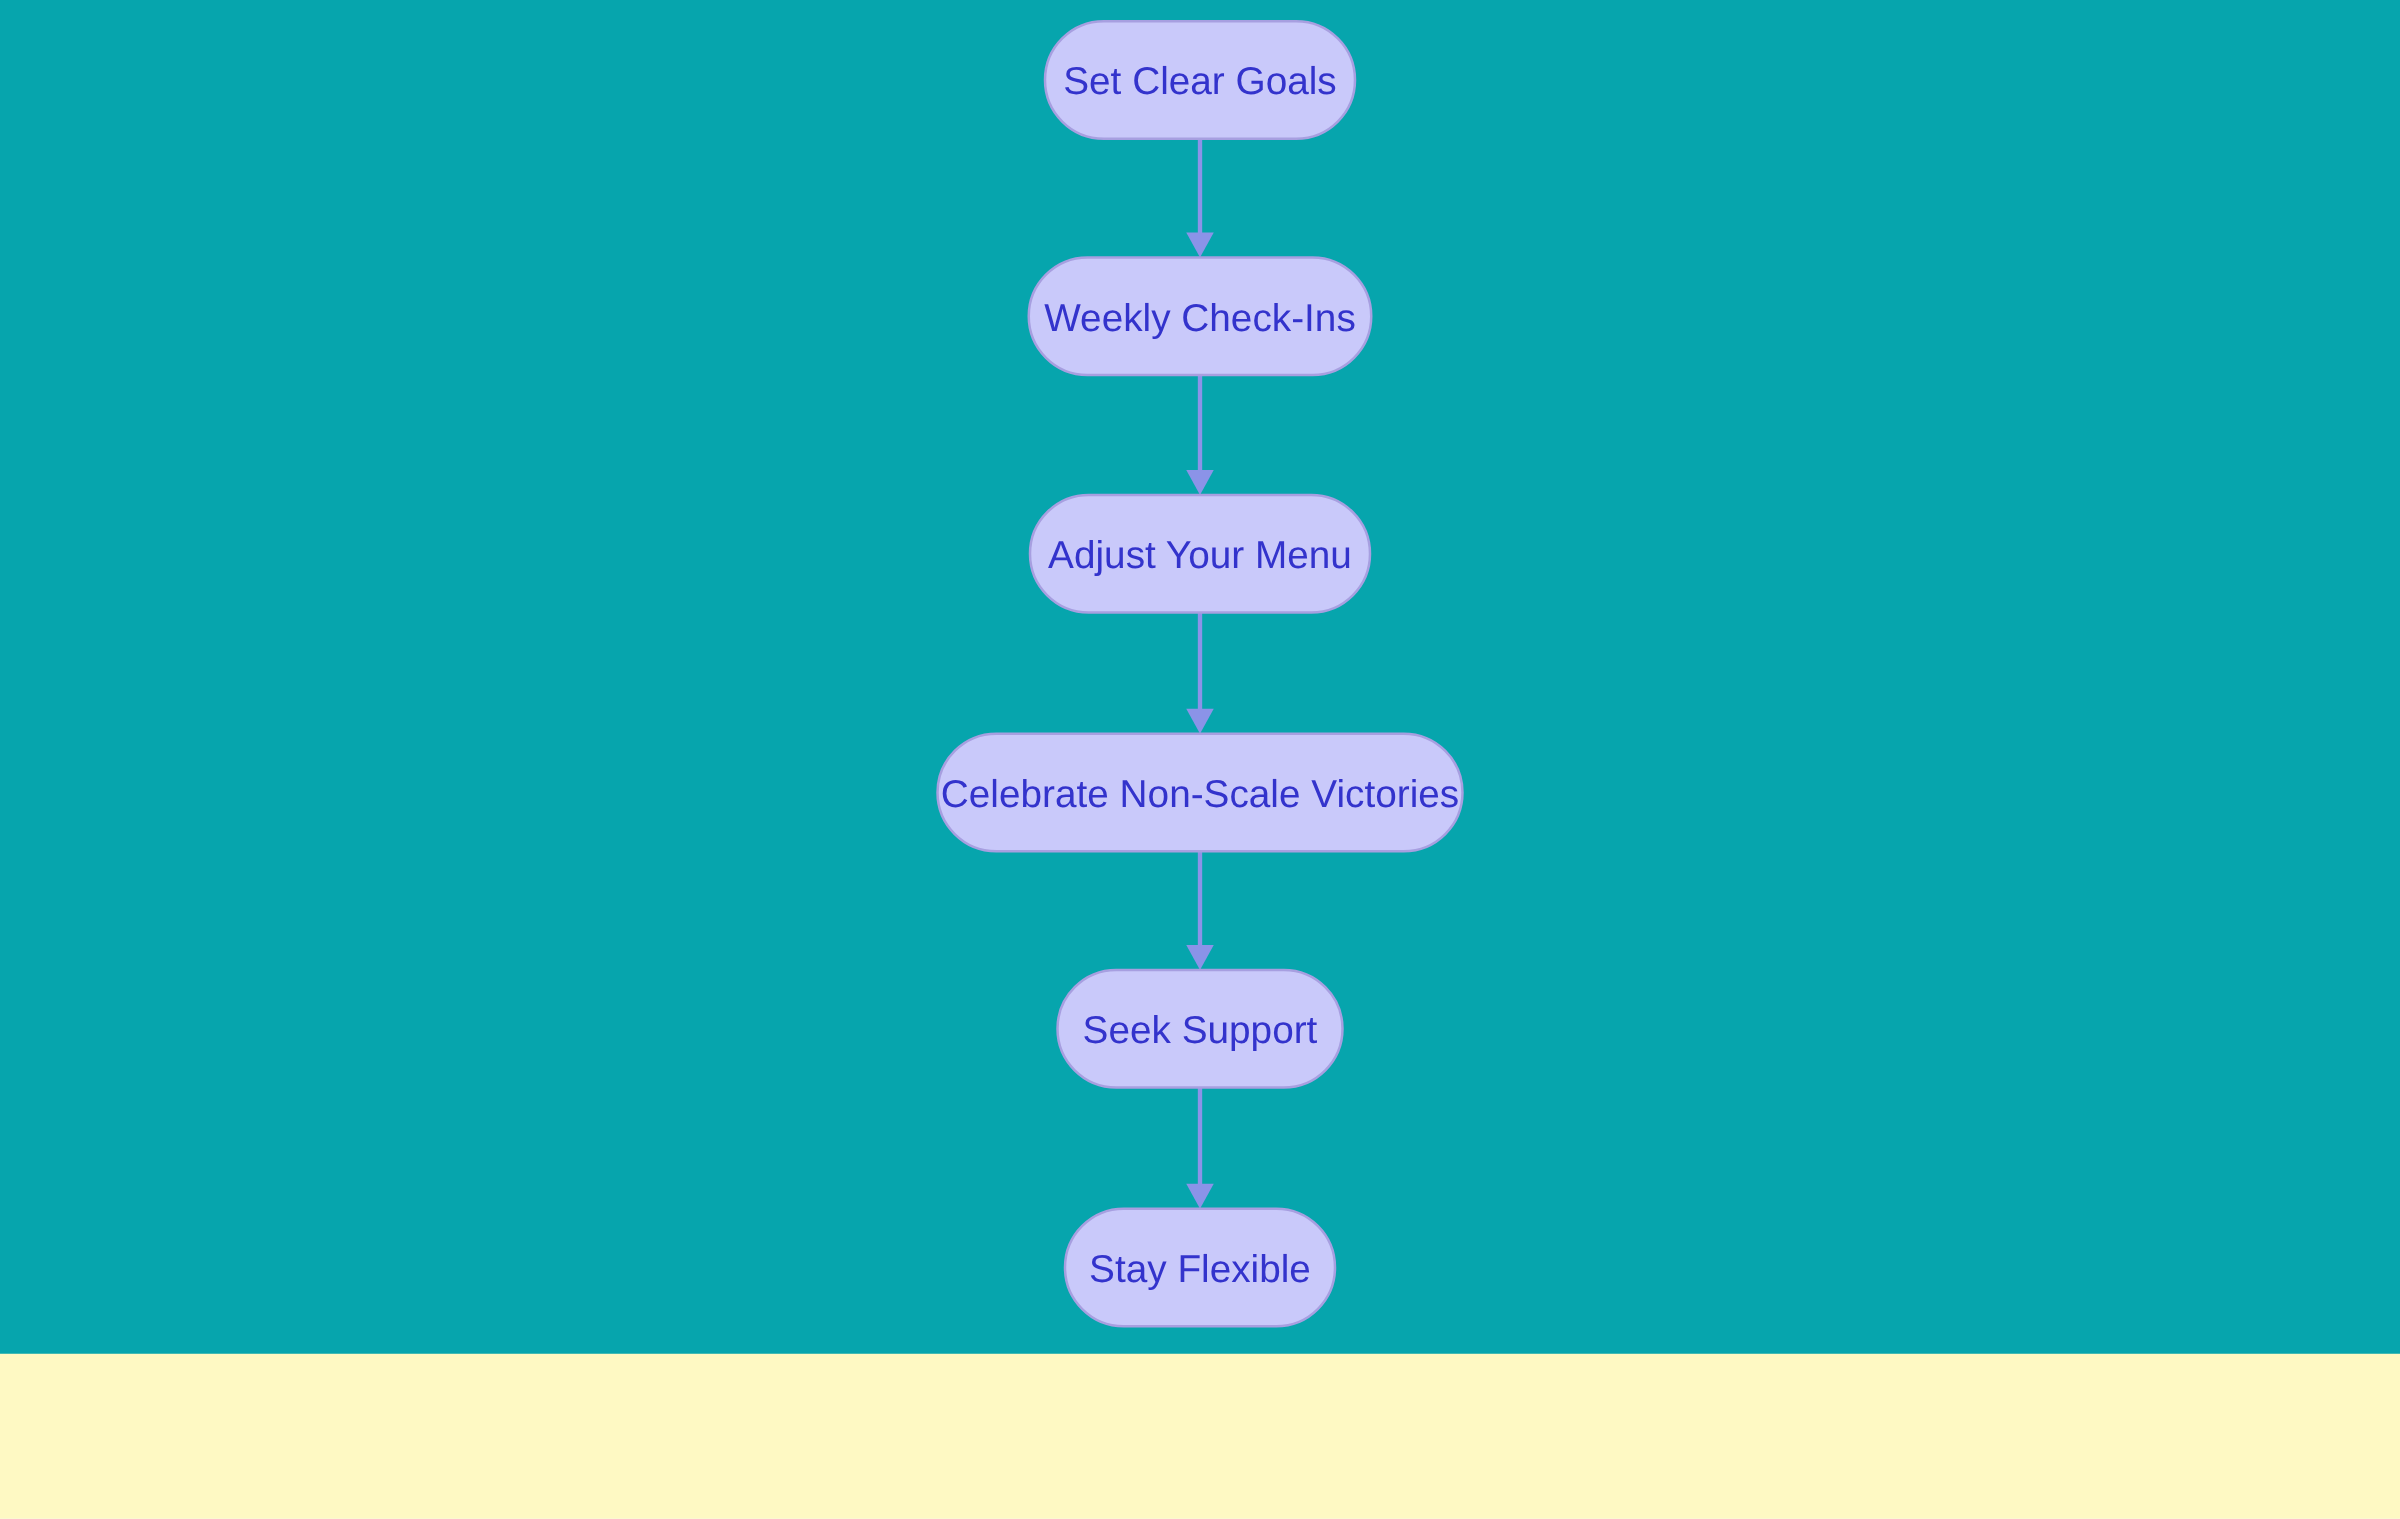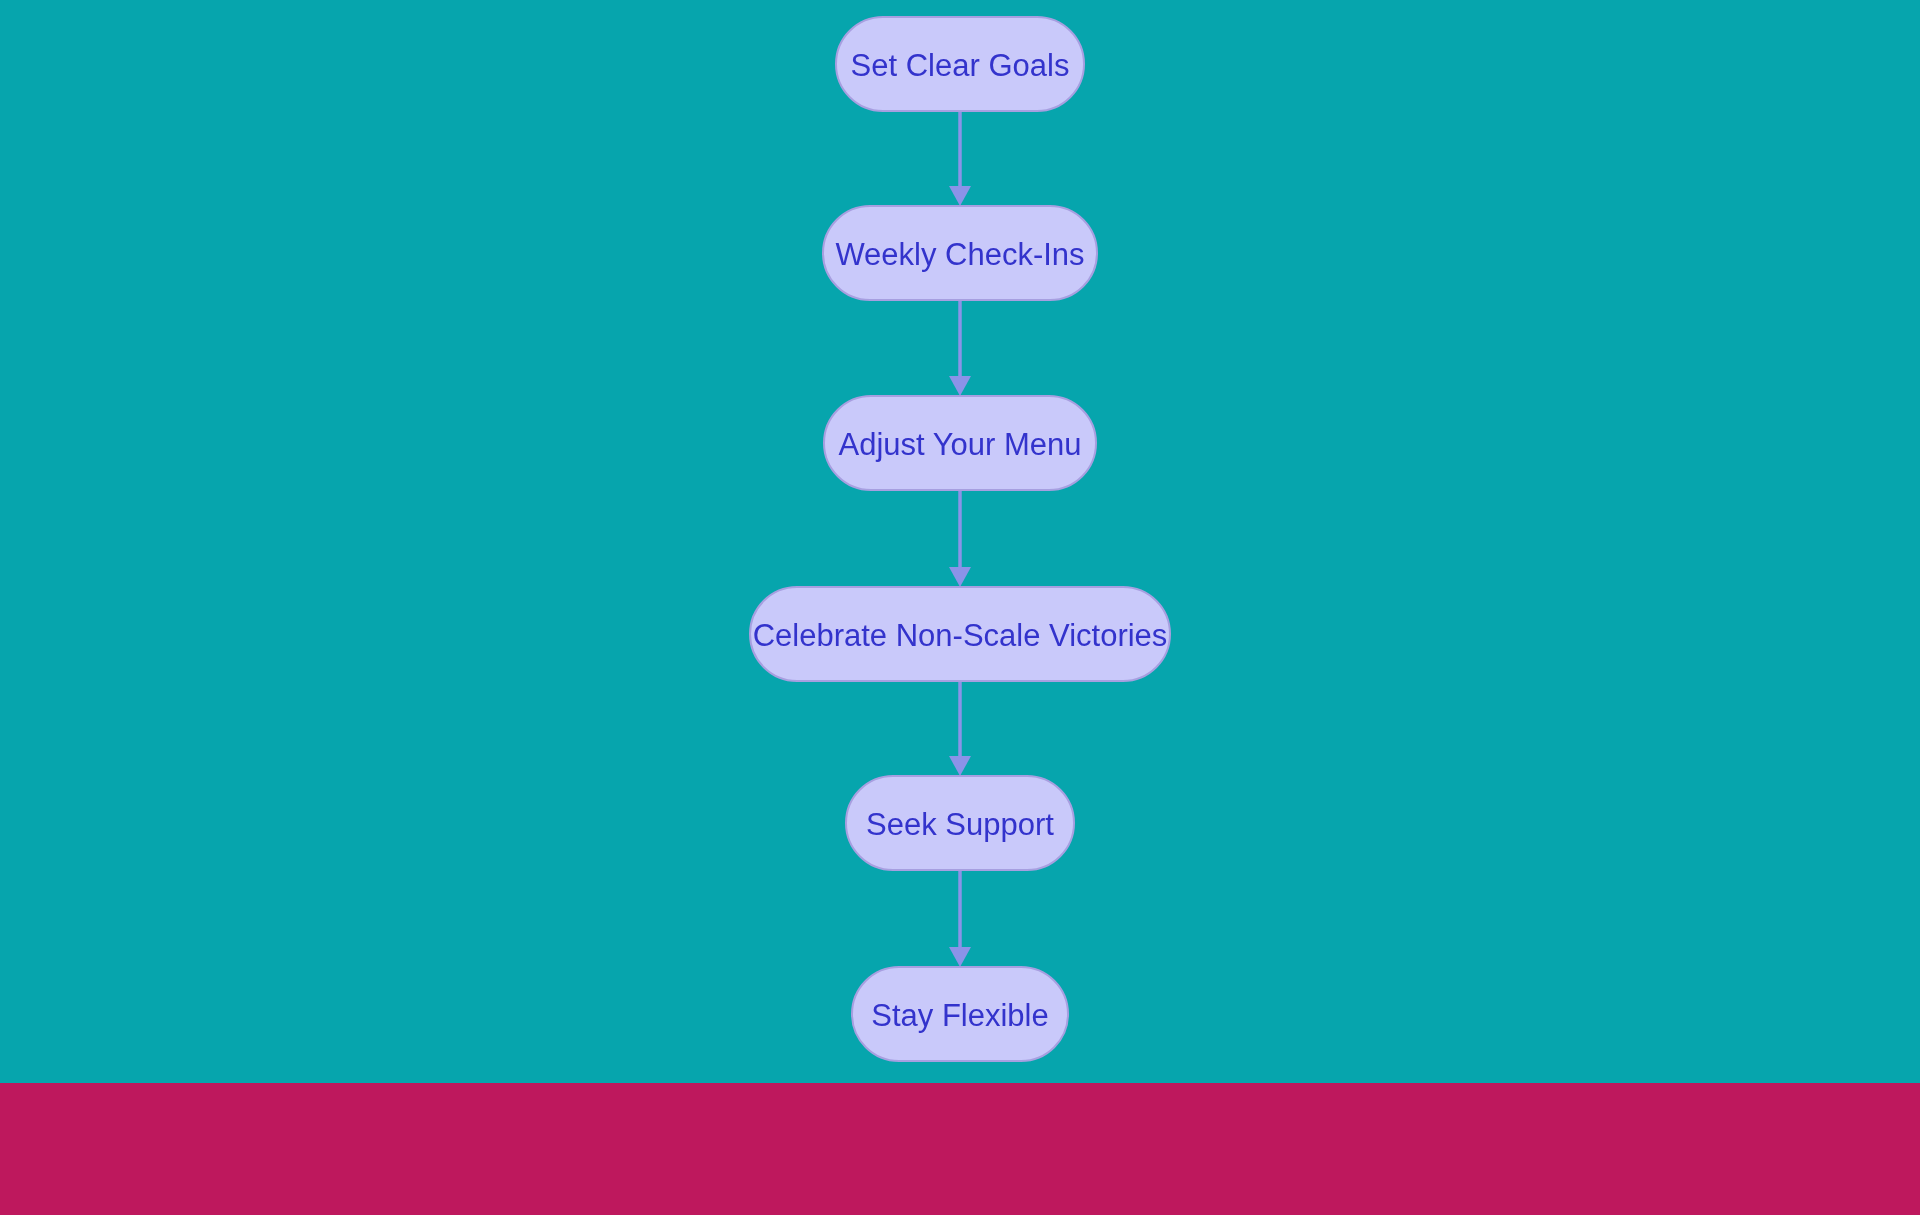--- a/index.html
+++ b/index.html
@@ -11,21 +11,21 @@
   body {
     width: 1920px;
     height: 1215px;
     font-family: "Liberation Sans", sans-serif;
     overflow: hidden;
   }
   #canvas {
     position: relative;
     width: 1920px;
     height: 1215px;
-    background: #be185d;
+    background: #fef9c3;
   }
   #chart-background {
     position: absolute;
     left: 0;
     top: 0;
     width: 1920px;
     height: 1083px;
     background: #06a5ad;
   }
   #flow-svg {

